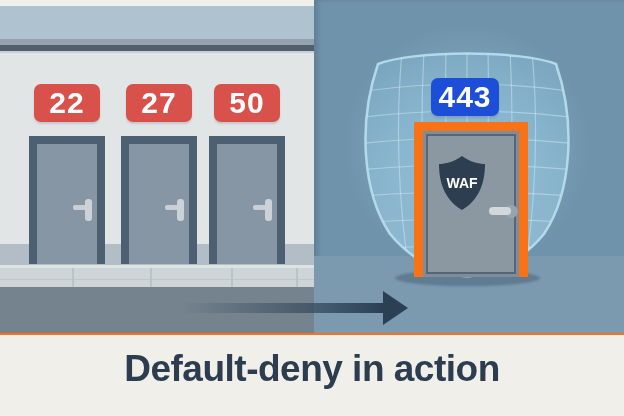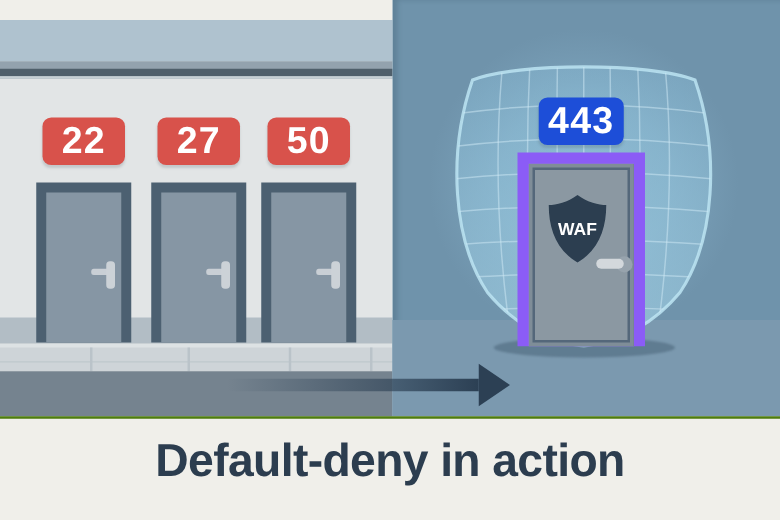--- a/index.html
+++ b/index.html
@@ -5,21 +5,21 @@
   * { margin:0; padding:0; box-sizing:border-box; }
   html,body { background:#888; }
   .canvas {
     position:relative; width:624px; height:416px; overflow:hidden;
     font-family:"Liberation Sans", sans-serif;
     background:#f0efea;
   }
   .scene { position:absolute; left:0; top:0; width:624px; height:333px; }
 
   
-  .left-panel { position:absolute; left:0; top:16px; width:314px; height:333px; background:#e2e5e6; }
+  .left-panel { position:absolute; left:0; top:6px; width:314px; height:333px; background:#e2e5e6; }
   .lp-sky      { position:absolute; left:0; top:0;   width:100%; height:33px;  background:#afc2cf; }
   .lp-fascia   { position:absolute; left:0; top:33px; width:100%; height:14px; background:#93a2ae;
                  border-bottom:2px solid #c6cfd4; box-shadow:inset 0 -6px 0 #4f5f6b; }
   .lp-base     { position:absolute; left:0; top:238px; width:100%; height:21px; background:#b2bdc5; }
   .lp-sidewalk { position:absolute; left:0; top:259px; width:100%; height:22px; background:#ced4d8;
                  border-top:3px solid #dde2e4; }
   .lp-sidewalk .tile { position:absolute; top:0; width:2px; height:100%; background:#bac3c9; }
   .lp-sidewalk .tile-h { position:absolute; left:0; top:11px; width:100%; height:1px; background:#bec7cc; }
   .lp-ground   { position:absolute; left:0; top:281px; width:100%; height:52px; background:#75838f; }
 
@@ -39,36 +39,36 @@
   .badge.red   { width:66px; background:#d8524b; }
   .badge.green { width:68px; background:#1d4ed8; z-index:6; }
 
   
   .right-panel { position:absolute; left:314px; top:0; width:310px; height:333px; background:#6f93ab;
                  box-shadow:inset 4px 0 4px rgba(30,50,65,0.18); }
   .rp-ground { position:absolute; left:0; top:256px; width:100%; height:77px; background:#7b99af; }
   .shield-svg { position:absolute; left:0; top:0; }
   .door-shadow { position:absolute; left:81px; top:270px; width:145px; height:16px; border-radius:50%;
                  background:rgba(55,80,100,0.40); filter:blur(1px); }
-  .right-door { position:absolute; left:100px; top:122px; width:102px; height:155px; background:#8b5cf6; }
+  .right-door { position:absolute; left:100px; top:122px; width:114px; height:155px; background:#f97316; }
   .right-door .panel { position:absolute; left:9px; top:9px; right:9px; bottom:0;
                        background:#8b98a2; box-shadow:inset 0 0 0 3px #7f8d98, inset 0 0 0 5px #54677a; }
   .waf-emblem { position:absolute; left:24px; top:33px; width:48px; height:56px; }
   .right-handle-bar  { position:absolute; right:17px; top:85px; width:22px; height:8px;
                        background:#d3d8dc; border-radius:4px; z-index:3; }
   .right-handle-knob { position:absolute; right:10px; top:83px; width:13px; height:13px;
                        background:#97a3ad; border-radius:50%; z-index:2; }
 
   
   .flow-arrow { position:absolute; left:180px; top:289px; z-index:8; }
 
   
   .caption {
     position:absolute; left:0; top:333px; width:624px; height:69px;
-    background:#f0efea; border-top:2px solid #4d7c0f;
+    background:#f0efea; border-top:2px solid #f97316;
     display:flex; align-items:center; justify-content:center;
   }
   .caption h1 {
     color:#2c3d4f; font-size:37px; font-weight:bold; letter-spacing:-0.5px;
   }
 </style>
 </head>
 <body>
 
 <div class="canvas">

